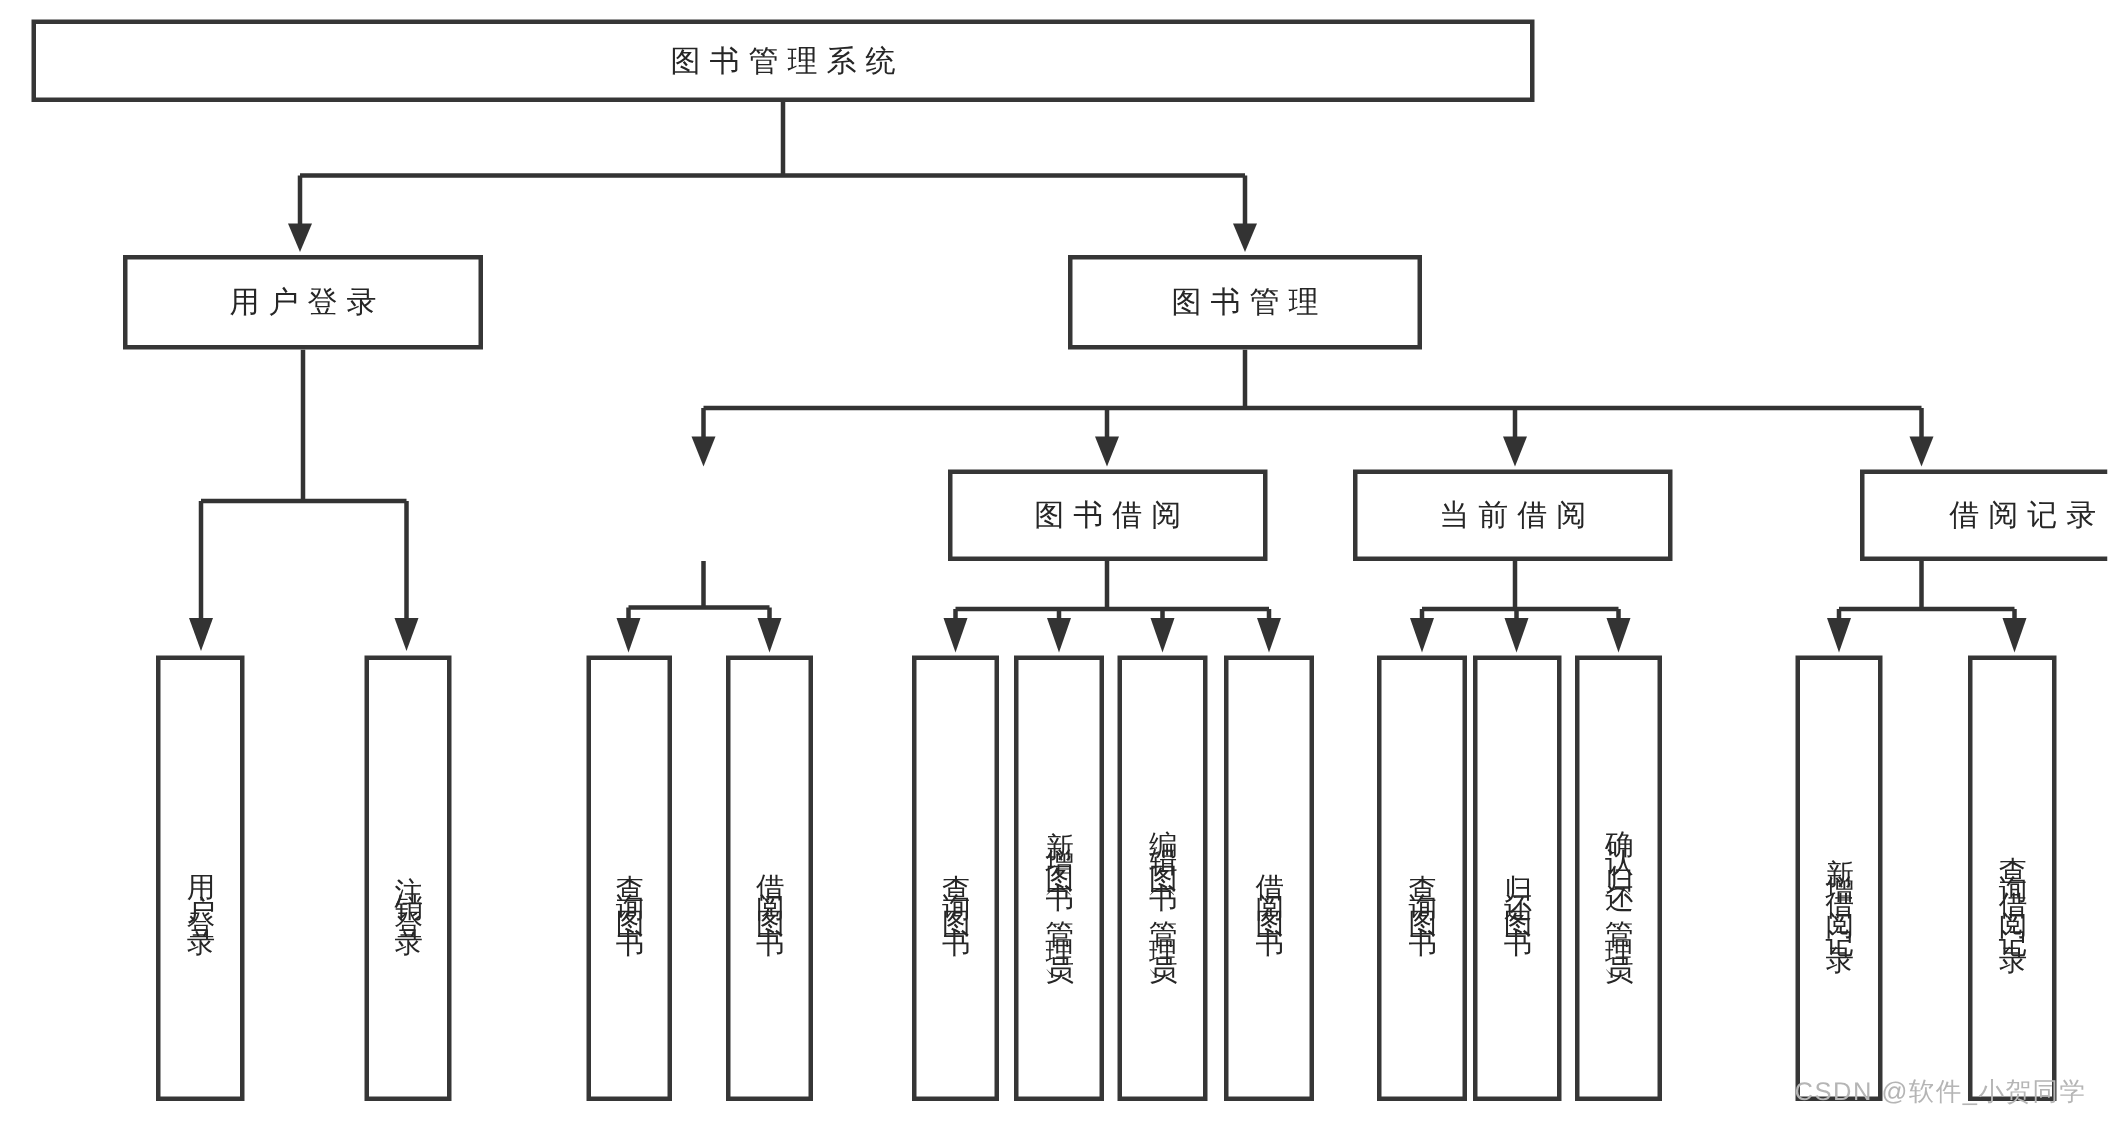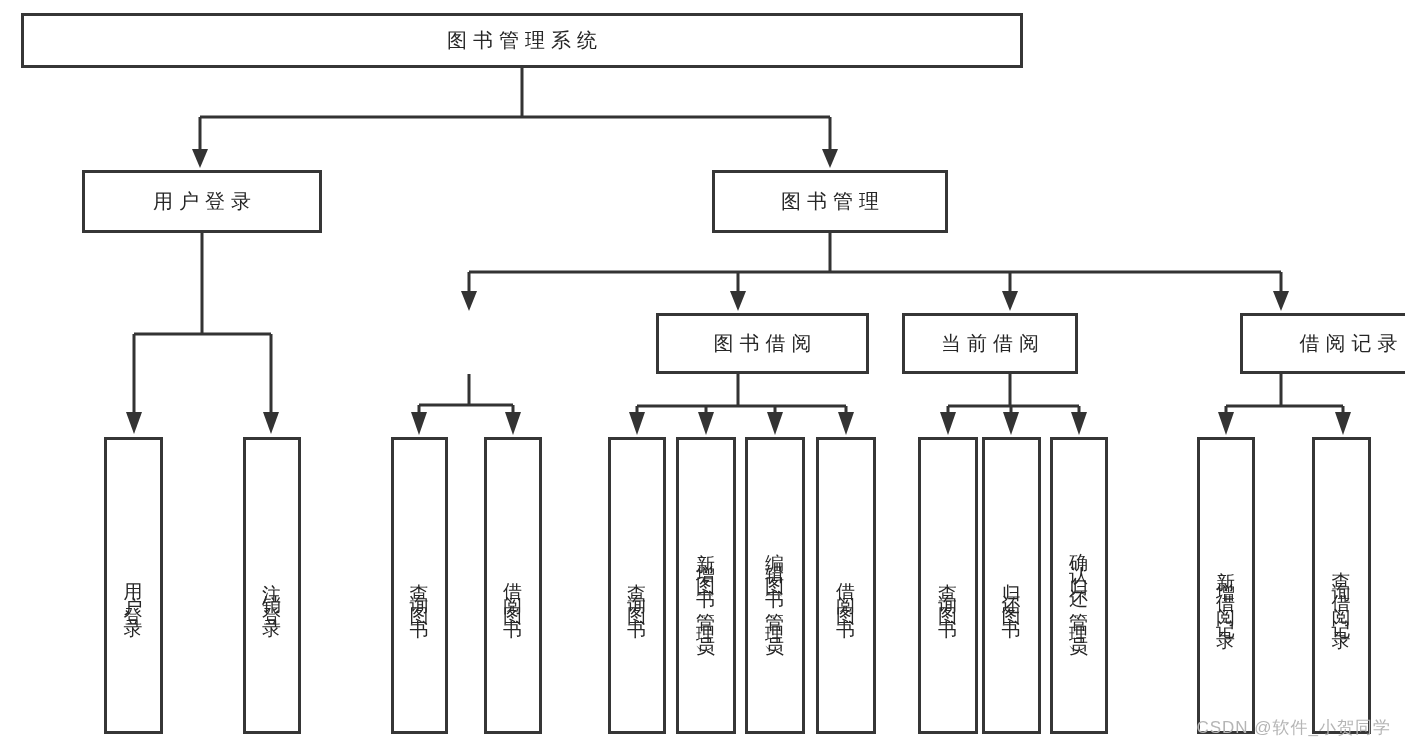--- a/index.html
+++ b/index.html
@@ -115,24 +115,24 @@
     <span>图书管理系统</span>
   </div>
 
   <div class="box h-box" style="left:82px; top:170px; width:240px; height:63px;">
     <span>用户登录</span>
   </div>
   <div class="box h-box" style="left:712px; top:170px; width:236px; height:63px;">
     <span>图书管理</span>
   </div>
 
-  <div class="box h-box" style="left:656px; top:313px; width:213px; height:61px;">
+  <div class="box h-box" style="left:632px; top:313px; width:213px; height:61px;">
     <span>图书借阅</span>
   </div>
-  <div class="box h-box" style="left:902px; top:313px; width:176px; height:61px;">
+  <div class="box h-box" style="left:902px; top:313px; width:213px; height:61px;">
     <span>当前借阅</span>
   </div>
   <div class="box h-box" style="left:1240px; top:313px; width:217px; height:61px;">
     <span>借阅记录</span>
   </div>
 
   <div class="box v-box" style="left:104px; top:437px; width:59px; height:297px;">
     <span>用户登录</span>
   </div>
   <div class="box v-box" style="left:243px; top:437px; width:58px; height:297px;">

